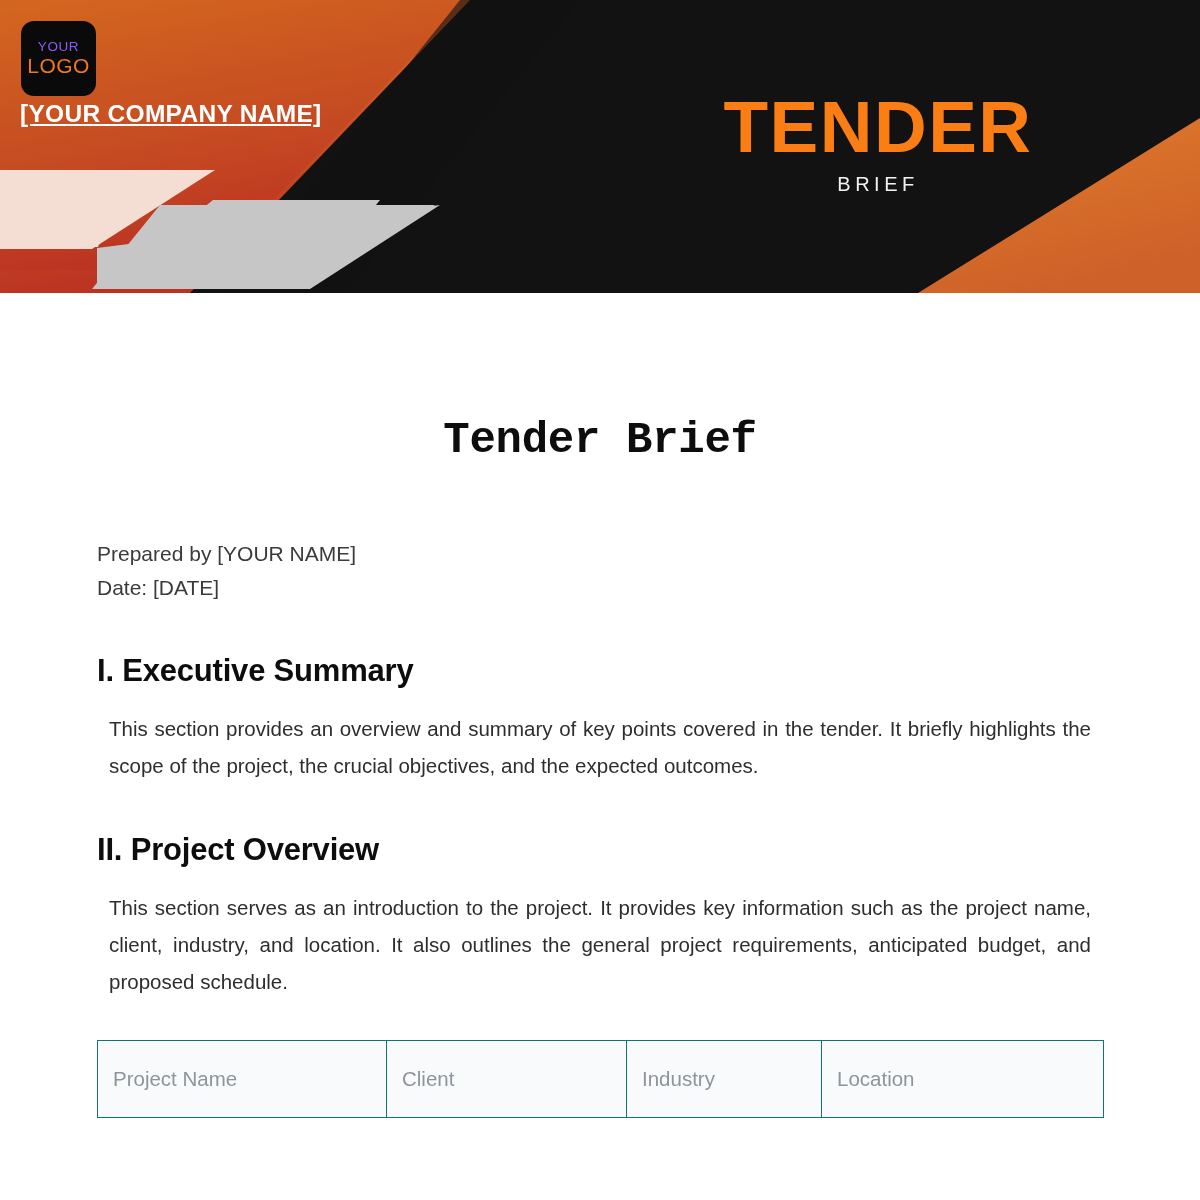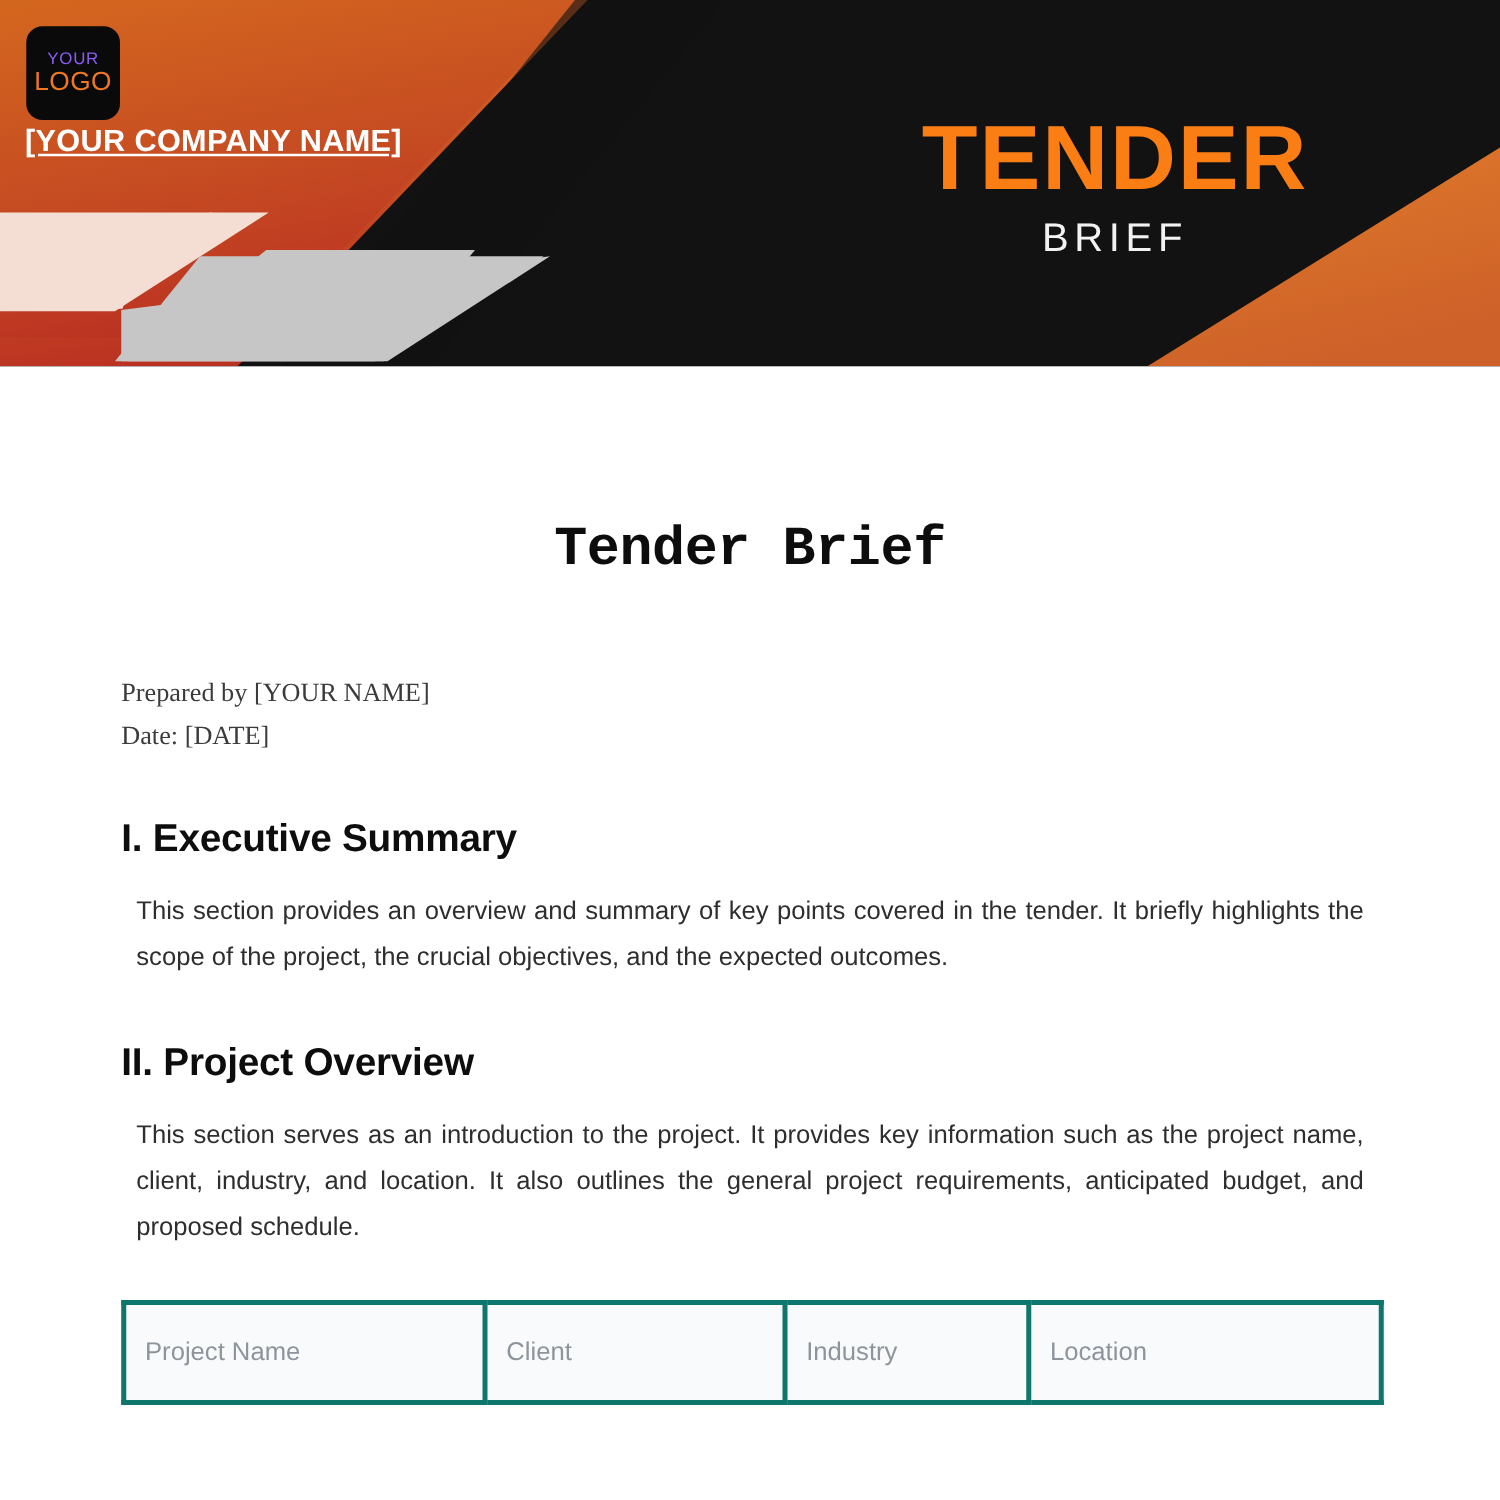--- a/index.html
+++ b/index.html
@@ -69,36 +69,36 @@
     color: #ffffff;
     font-size: 24.5px;
     font-weight: 700;
     letter-spacing: 0.3px;
     white-space: nowrap;
     text-decoration: underline;
   }
 
   .tender-block {
     position: absolute;
-    right: 118px;
+    right: 132px;
     top: 92px;
     z-index: 5;
     text-align: center;
     width: 380px;
   }
   .tender-word {
     color: #FB7E14;
     font-size: 73px;
     font-weight: 700;
     letter-spacing: 1.5px;
     line-height: 0.96;
   }
   .brief-word {
     color: #f2f2f2;
-    font-size: 32px;
+    font-size: 20px;
     font-weight: 400;
     letter-spacing: 4.5px;
     margin-top: 12px;
     line-height: 1;
   }
 
   
   .doc {
     position: relative;
     padding: 0 97px;
@@ -111,21 +111,21 @@
     margin: 122px 0 0 0;
     letter-spacing: -0.3px;
     font-family: Liberation Mono, monospace;
   }
   .meta {
     margin-top: 72px;
     font-size: 21px;
     color: #3b3b3b;
     line-height: 1.62;
   }
-  .meta div { white-space: nowrap; font-family: Liberation Serif, serif; }
+  .meta div { white-space: nowrap; }
 
   .section { margin-top: 48px; }
   .section-heading {
     font-size: 31px;
     font-weight: 700;
     color: #0d0d0d;
     margin: 0 0 22px 0;
     letter-spacing: -0.2px;
   }
   .section-body {
@@ -139,21 +139,21 @@
   
   .overview-table {
     margin-top: 40px;
     width: 1006px;
     border-collapse: collapse;
     background: #f9fafb;
     table-layout: fixed;
   }
   .overview-table th,
   .overview-table td {
-    border: 4px solid #0f766e;
+    border: 1px solid #0f766e;
     text-align: left;
     vertical-align: middle;
     padding: 17px 15px;
     font-weight: 400;
     font-size: 20.5px;
     color: #8d949c;
     height: 42px;
   }
   .col-a { width: 289px; }
   .col-b { width: 240px; }

